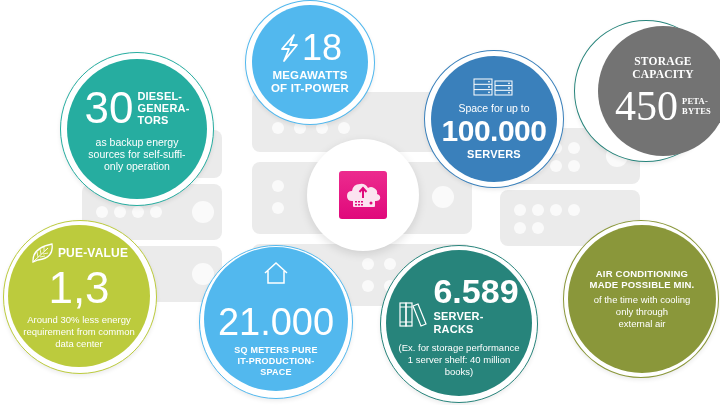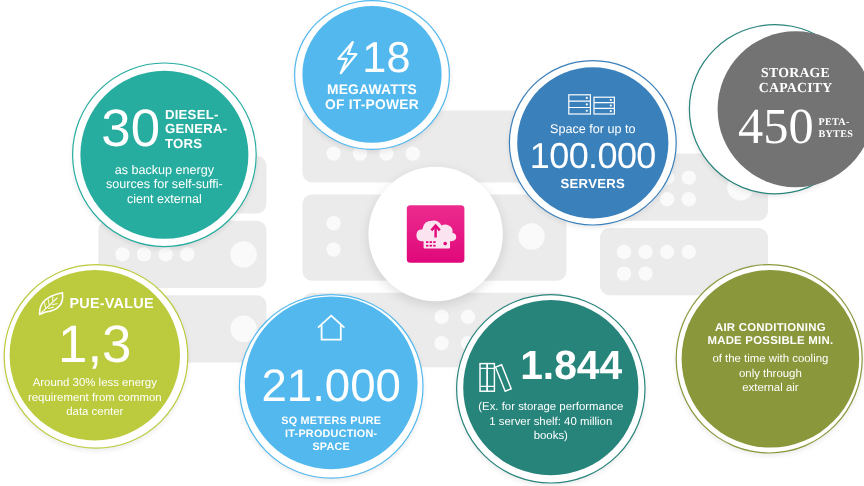--- a/index.html
+++ b/index.html
@@ -96,21 +96,21 @@
     <span class="thin-big" style="font-size:44px;margin-right:4px;">30</span>
     <span class="bold-cap" style="font-size:11px;line-height:12px;text-align:left;">
       <span>DIESEL-</span><br>
       <span>GENERA-</span><br>
       <span>TORS</span>
     </span>
   </div>
   <div class="small" style="margin-top:6px;font-size:10.5px;">
     <span>as backup energy</span><br>
     <span>sources for self-suffi-</span><br>
-    <span>cient external</span>
+    <span>only operation</span>
   </div>
 </div>
 
 <div class="ring" style="left:245px;top:0px;width:130px;height:125px;border-color:#52b8ee;border-radius:50%;"></div>
 <div class="circle" style="left:252px;top:5px;width:116px;height:114px;background:#52b8ee;">
   <div class="row">
     <span style="display:inline-block;width:22px;height:30px;margin-right:2px;" title="lightning-icon">
       <svg width="22" height="30" viewBox="0 0 22 30">
           <path d="M16 2 L4 16 L11 16 L6 28 L19 12 L12 12 Z" fill="none" stroke="#fff" stroke-width="1.8" stroke-linejoin="round"></path>
         </svg>
@@ -135,21 +135,21 @@
         <circle cx="16" cy="14.3" r="0.9" fill="#fff"></circle>
       <rect x="22" y="3" width="17" height="14" fill="none" stroke="#fff" stroke-width="1"></rect>
       <line x1="22" y1="7.6" x2="39" y2="7.6" stroke="#fff" stroke-width="1"></line>
         <line x1="22" y1="12.3" x2="39" y2="12.3" stroke="#fff" stroke-width="1"></line>
       <circle cx="36" cy="5.3" r="0.9" fill="#fff"></circle>
         <circle cx="36" cy="10" r="0.9" fill="#fff"></circle>
         <circle cx="36" cy="14.6" r="0.9" fill="#fff"></circle>
     </svg>
   </span>
   <div class="small" style="margin-top:6px;font-size:10.5px;">Space for up to</div>
-  <div class="thin-big" style="font-size:30px;font-weight:normal;margin-top:2px;letter-spacing:-0.5px;">100.000</div>
+  <div class="thin-big" style="font-size:30px;font-weight:bold;margin-top:2px;letter-spacing:-0.5px;">100.000</div>
   <div class="bold-cap" style="font-size:11px;margin-top:2px;">SERVERS</div>
 </div>
 
 <div class="ring" style="left:574px;top:20px;width:144px;height:142px;border-color:#27847b;"></div>
 <div class="circle" style="left:598px;top:26px;width:130px;height:130px;background:#737373;font-family:Liberation Serif, serif;">
   <div class="bold-cap" style="font-size:11.5px;line-height:13px;">
     <span>STORAGE</span><br>
     <span>CAPACITY</span>
   </div>
   <div class="row" style="margin-top:4px;">
@@ -202,21 +202,25 @@
     <span style="display:inline-block;width:28px;height:28px;margin-right:6px;margin-top:18px;" title="books-icon">
       <svg width="28" height="28" viewBox="0 0 28 28">
         <rect x="1" y="3" width="6" height="23" fill="none" stroke="#fff" stroke-width="1.2"></rect>
         <rect x="7" y="3" width="6" height="23" fill="none" stroke="#fff" stroke-width="1.2"></rect>
         <line x1="1" y1="7" x2="13" y2="7" stroke="#fff" stroke-width="1"></line>
           <line x1="1" y1="22" x2="13" y2="22" stroke="#fff" stroke-width="1"></line>
         <path d="M14 6 L19 4 L27 24 L22 26 Z" fill="none" stroke="#fff" stroke-width="1.2"></path>
       </svg>
     </span>
     <div style="text-align:left;">
-      <div class="thin-big" style="font-size:34px;font-weight:bold;">1.844</div>
+      <div class="thin-big" style="font-size:34px;font-weight:bold;">6.589</div>
+      <div class="bold-cap" style="font-size:11px;line-height:13px;margin-top:2px;">
+        <span>SERVER-</span><br>
+        <span>RACKS</span>
+      </div>
     </div>
   </div>
   <div class="small" style="margin-top:6px;font-size:9.5px;">
     <span>(Ex. for storage performance</span><br>
     <span>1 server shelf: 40 million</span><br>
     <span>books)</span>
   </div>
 </div>
 
 <div class="ring" style="left:563px;top:220px;width:156px;height:158px;border-color:#8a973a;"></div>

